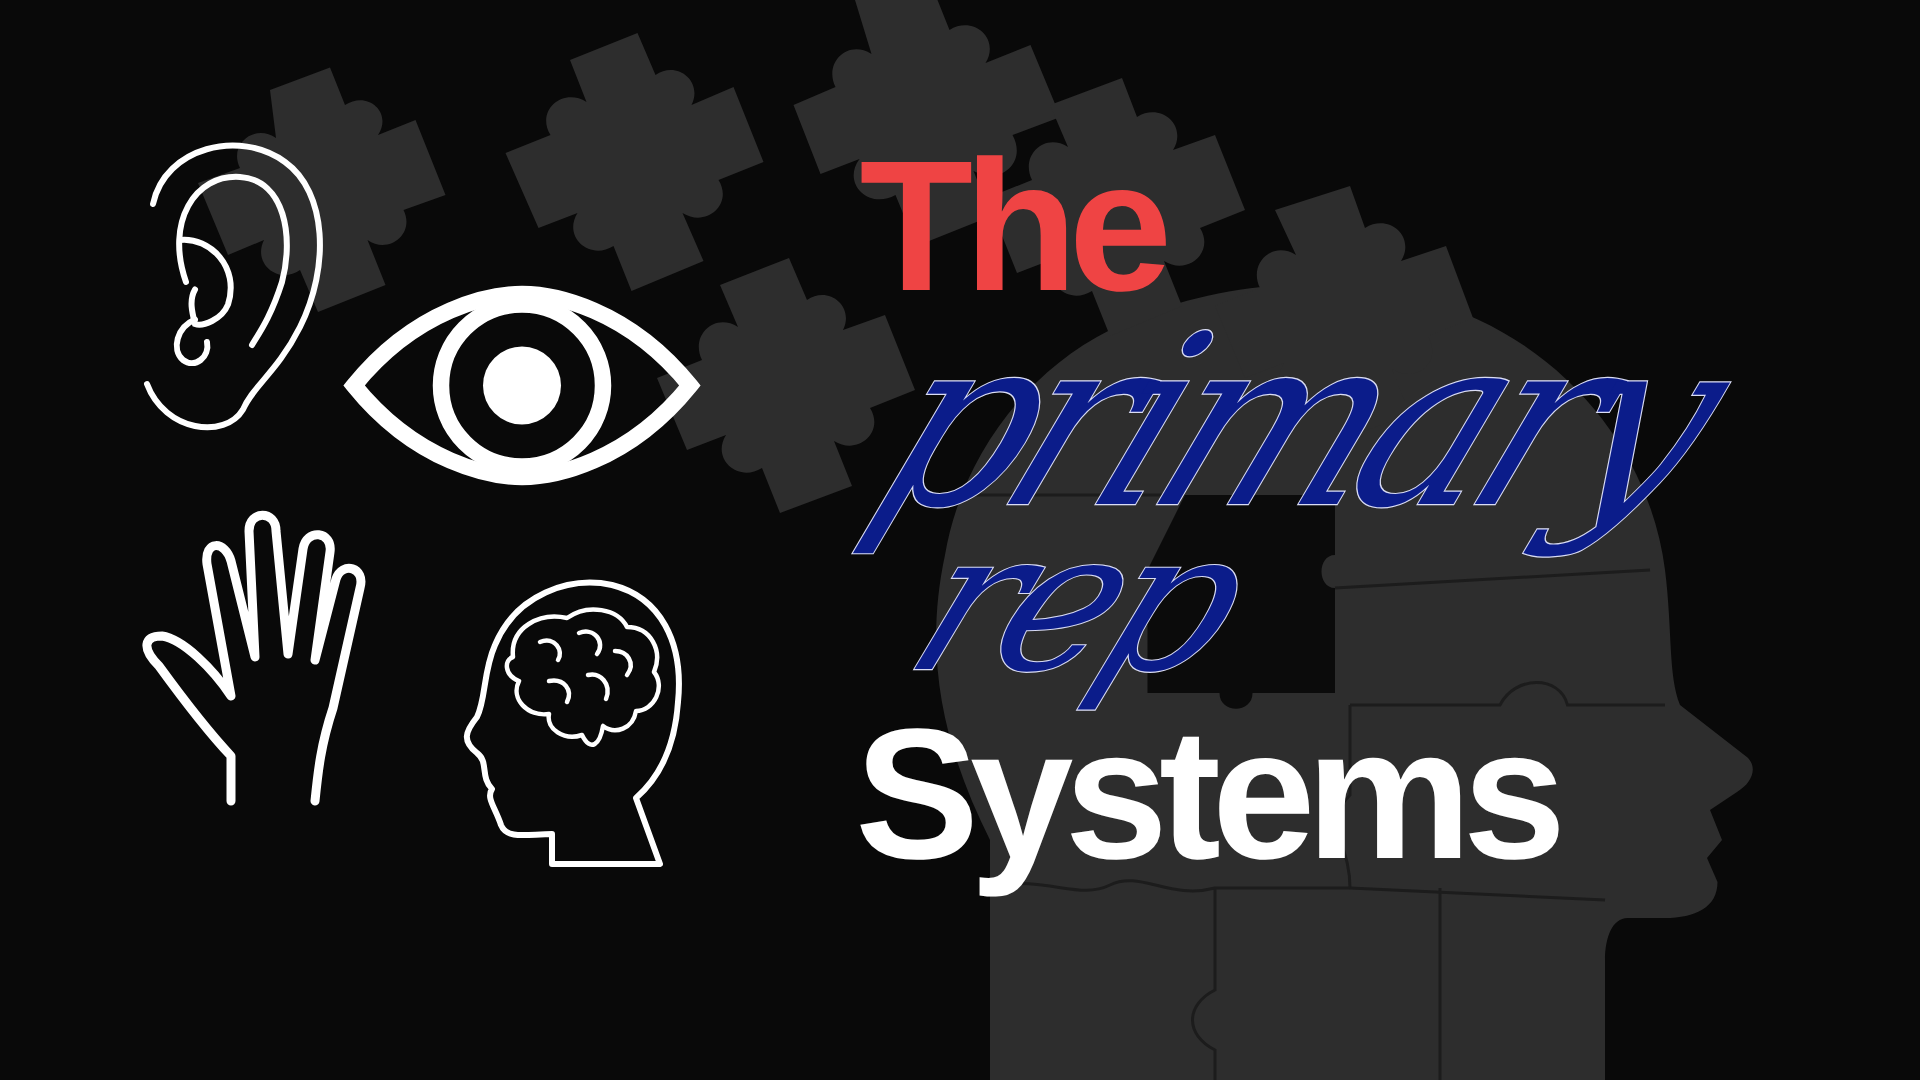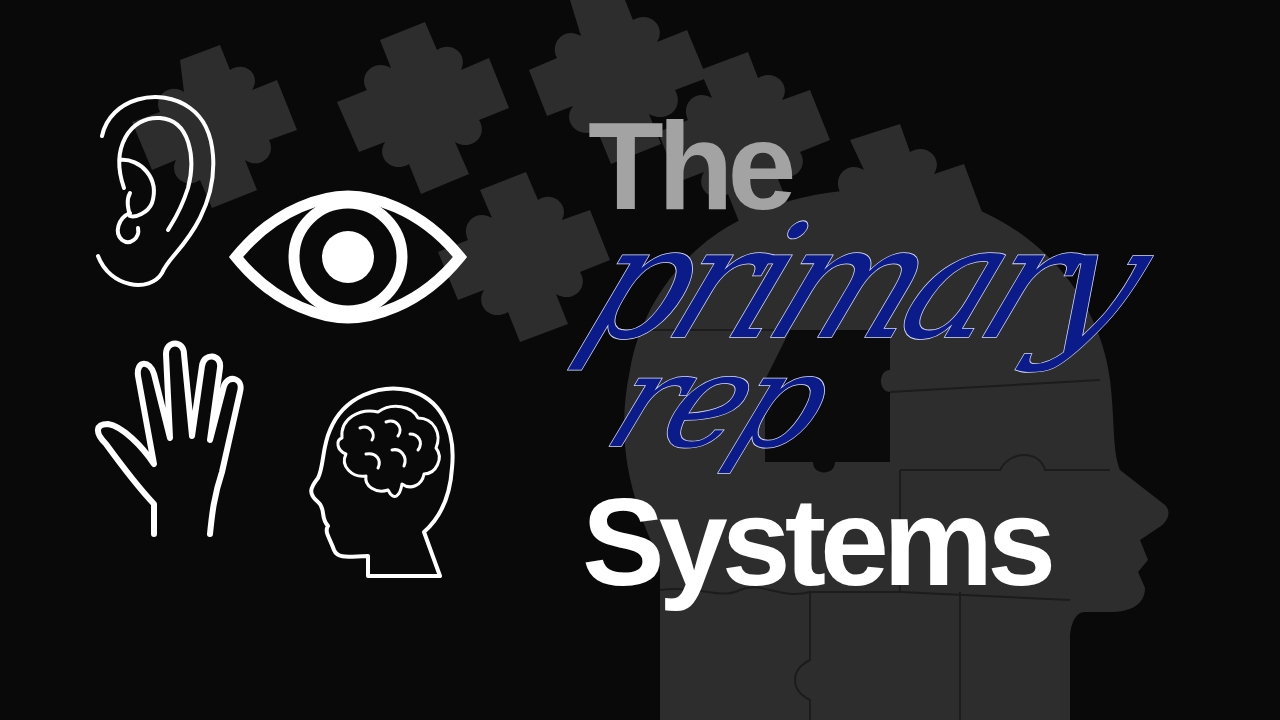--- a/index.html
+++ b/index.html
@@ -1,19 +1,19 @@
 <!DOCTYPE html>
 <html><head>
 <meta charset="utf-8">
 <style>
   html,body{margin:0;padding:0;}
   body{width:1280px;height:720px;overflow:hidden;background:#090909;position:relative;font-family:"Liberation Sans",sans-serif;}
   .bg{position:absolute;inset:0;}
-  .title-the{position:absolute;left:572px;top:88px;font-family:"Liberation Sans",sans-serif;font-weight:700;font-size:124px;line-height:1;color:#a3a3a3;letter-spacing:-6px;margin:16px;}
-  .title-systems{position:absolute;left:570px;top:468px;font-family:"Liberation Sans",sans-serif;font-weight:700;font-size:124px;line-height:1;color:#fff;letter-spacing:-6px;margin:12px;}
+  .title-the{position:absolute;left:572px;top:88px;font-family:"Liberation Sans",sans-serif;font-weight:700;font-size:124px;line-height:1;color:#ef4444;letter-spacing:-6px;margin:1px;}
+  .title-systems{position:absolute;left:570px;top:468px;font-family:"Liberation Sans",sans-serif;font-weight:700;font-size:124px;line-height:1;color:#fff;letter-spacing:-6px;margin:0;}
   .script{position:absolute;font-family:"DejaVu Serif",serif;font-style:italic;color:#0b1c8a;-webkit-text-stroke:1.5px #d9dcf5;paint-order:stroke fill;transform-origin:left bottom;}
   .script-primary{left:560px;top:200px;font-size:150px;transform:skewX(-22deg) scaleY(1.05);letter-spacing:-10px;}
   .script-rep{left:588px;top:325px;font-size:130px;transform:skewX(-22deg);letter-spacing:-8px;}
   .icon{position:absolute;}
 </style>
 </head>
 <body>
 
 <svg class="bg" width="1280" height="720" viewBox="0 0 1280 720">
   <g fill="#2d2d2d">

